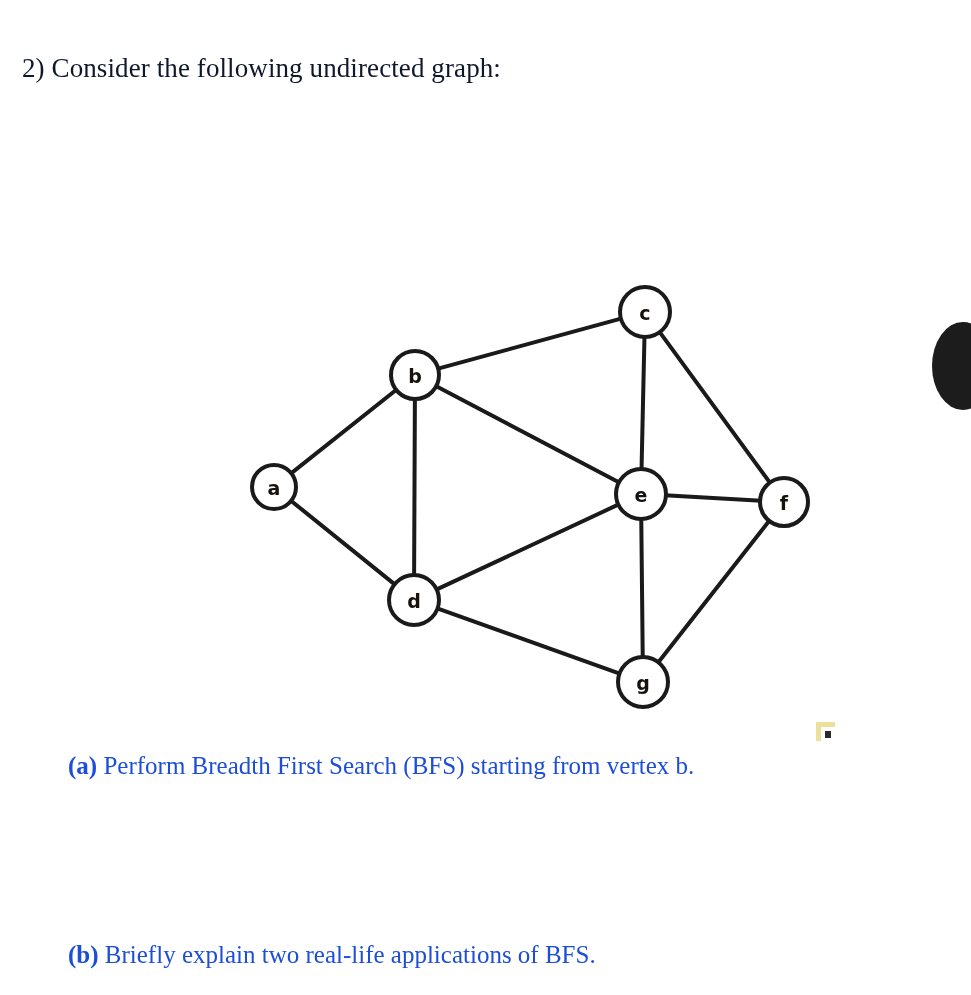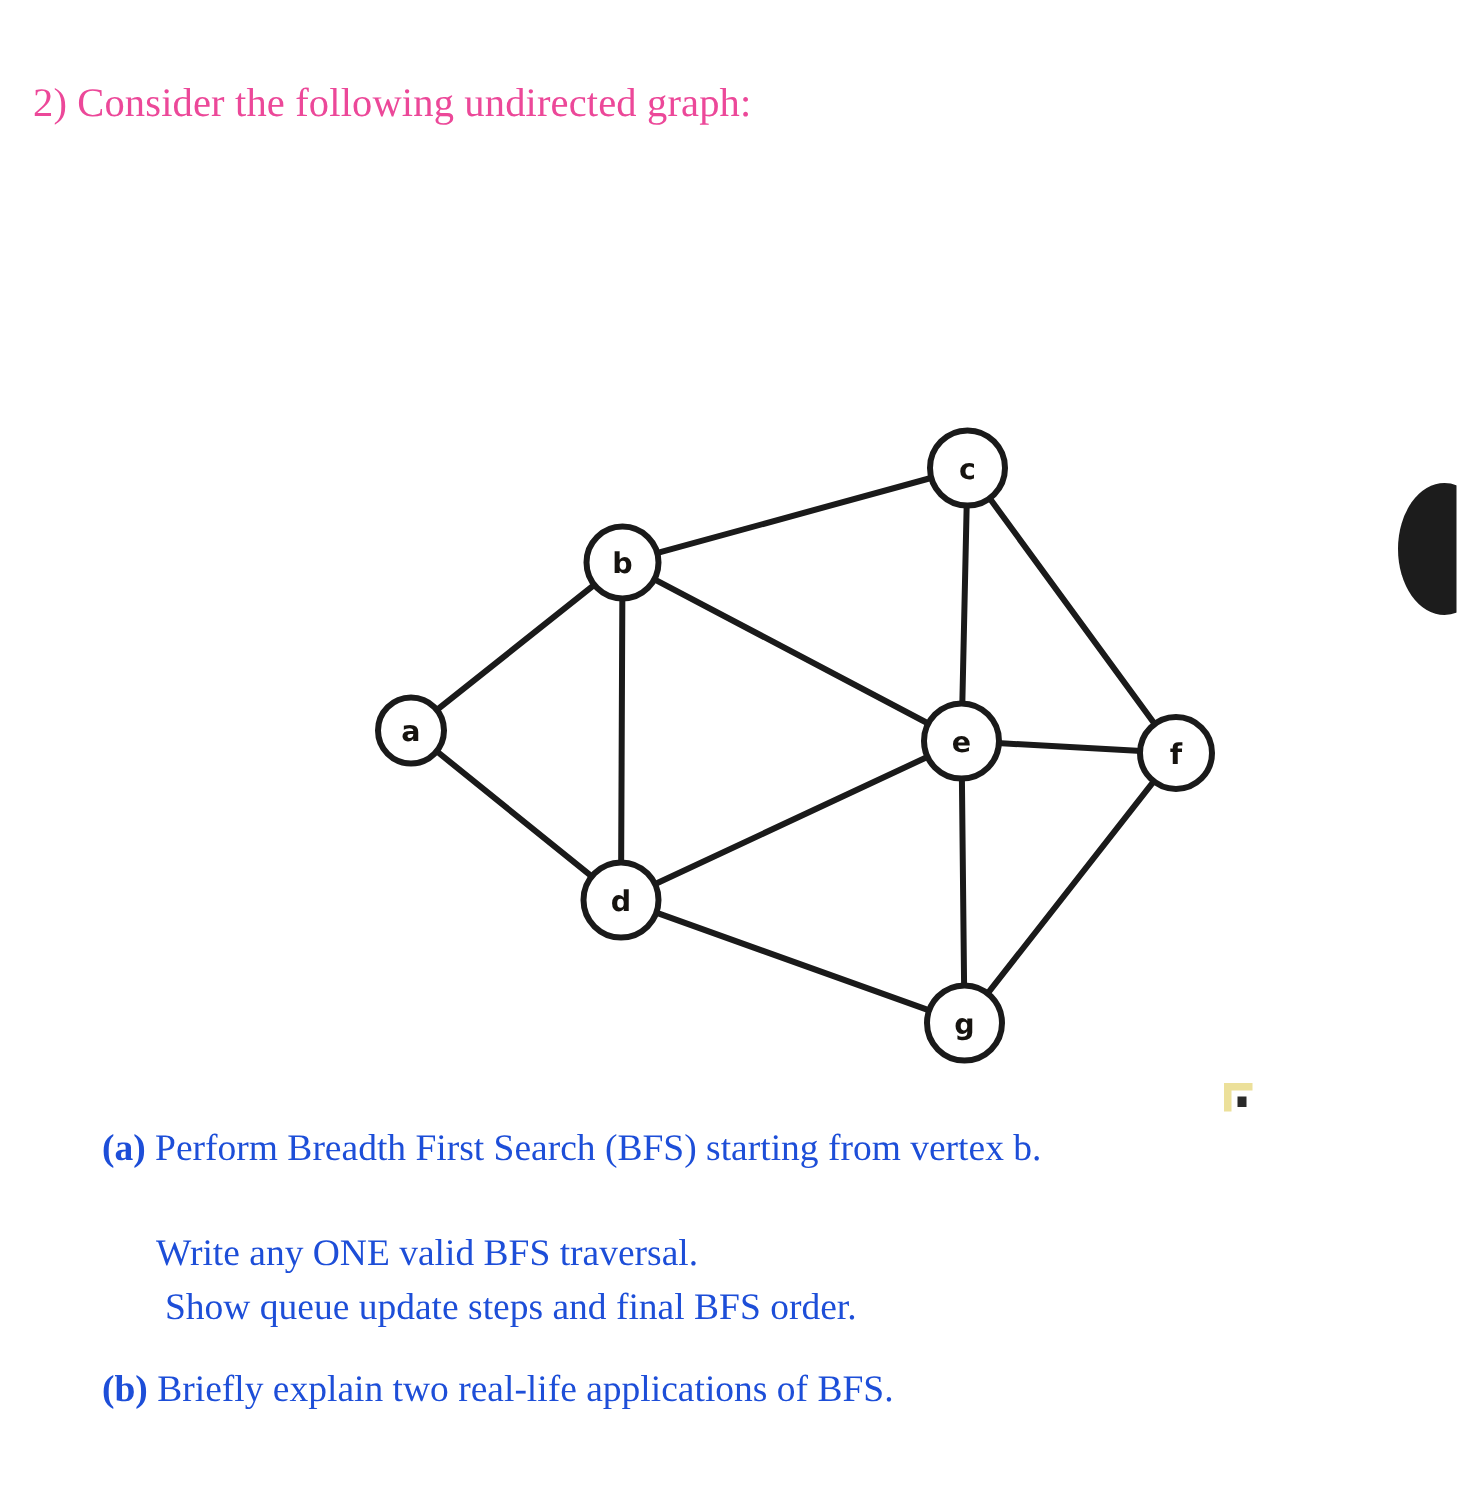--- a/index.html
+++ b/index.html
@@ -25,21 +25,21 @@
 
   
   #question-heading {
     position: absolute;
     left: 22px;
     top: 52px;
     font-size: 27px;
     line-height: 1.2;
     letter-spacing: 0.1px;
     white-space: nowrap;
-    color: #ec4899;
+    color: #0f172a;
   }
 
   
   #graph-figure {
     position: absolute;
     left: 230px;
     top: 268px;
     width: 600px;
     height: 452px;
   }
@@ -100,21 +100,21 @@
     line-height: 1.25;
     white-space: nowrap;
     color: #1d4ed8;
   }
   .q-line .tag {
     font-weight: 700;
   }
   #part-a-line   { left: 68px;  top: 750px; }
   #sub-line-1    { left: 104px; top: 820px; }
   #sub-line-2    { left: 110px; top: 856px; }
-  #part-b-line   { left: 68px;  top: 911px; text-align: center; }
+  #part-b-line   { left: 68px;  top: 939px; text-align: center; }
 </style>
 </head>
 <body>
 
 <div class="page">
 
   <div id="question-heading">2) Consider the following undirected graph:</div>
 
   <div id="graph-figure">
     <svg viewBox="0 0 600 452" xmlns="http://www.w3.org/2000/svg">
@@ -169,21 +169,19 @@
 
   <div id="corner-artifact">
     <div class="ell"></div>
     <div class="dot"></div>
   </div>
 
   <div class="q-line" id="part-a-line">
     <span class="tag">(a)</span><span> Perform Breadth First Search (BFS) starting from vertex  b.</span>
   </div>
 
-  <div class="q-line" id="sub-line-1">Write any ONE valid BFS traversal.</div>
 
-  <div class="q-line" id="sub-line-2">Show queue update steps and final BFS order.</div>
 
   <div class="q-line" id="part-b-line">
     <span class="tag">(b)</span><span> Briefly explain two real-life applications of BFS.</span>
   </div>
 
 </div>
 
 </body></html>

